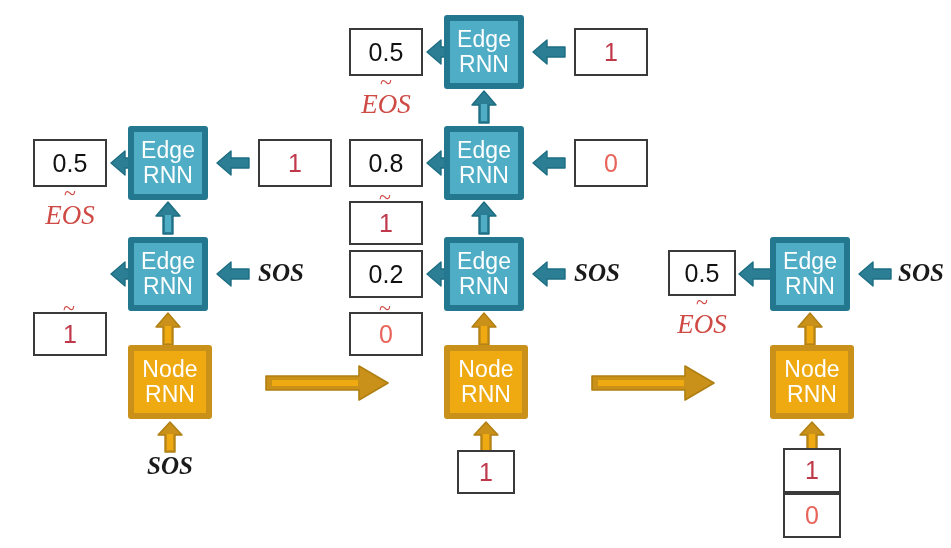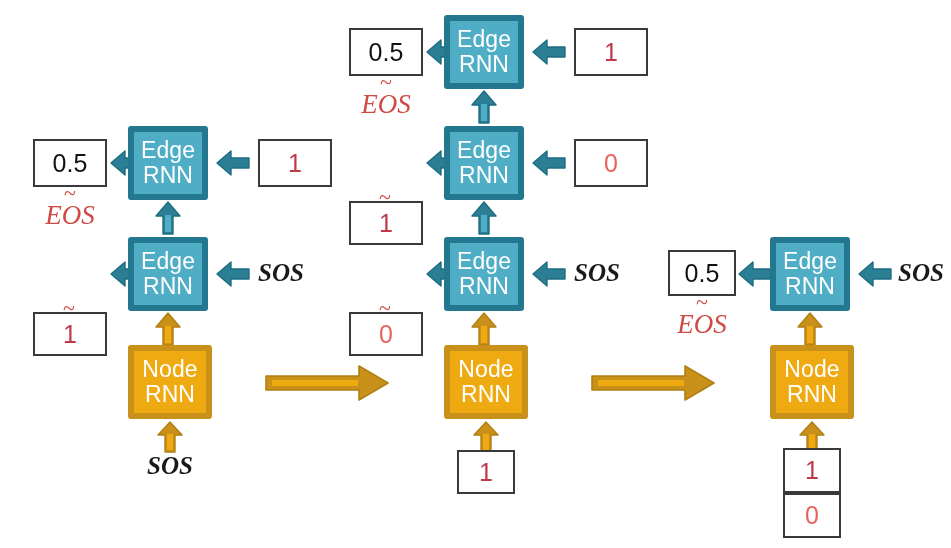--- a/index.html
+++ b/index.html
@@ -218,20 +218,21 @@
 
   <div class="vbox red" style="left:574px; top:28px; width:74px; height:48px;">1</div>
 
   <div class="arrow" style="left:469px; top:90px;">
     <svg width="30" height="34" viewBox="0 0 30 34">
       <path d="M15 1 L27 15 L20 15 L20 33 L10 33 L10 15 L3 15 Z" fill="#2B7E94" stroke="#1d6d82" stroke-width="1.4" stroke-linejoin="round"></path>
       <rect x="12" y="14" width="6" height="17" fill="#4FAEC6"></rect>
     </svg>
   </div>
 
+  <div class="vbox" style="left:349px; top:139px; width:74px; height:48px;">0.8</div>
 
   <div class="tilde-only" style="left:379px; top:186px;">~</div>
 
   <div class="vbox red" style="left:349px; top:201px; width:74px; height:44px;">1</div>
 
   <div class="arrow" style="left:426px; top:148px;">
     <svg width="34" height="30" viewBox="0 0 34 30">
       <path d="M1 15 L15 3 L15 10 L33 10 L33 20 L15 20 L15 27 Z" fill="#2B7E94" stroke="#1d6d82" stroke-width="1.4" stroke-linejoin="round"></path>
     </svg>
   </div>
@@ -249,20 +250,21 @@
 
   <div class="vbox red2" style="left:574px; top:139px; width:74px; height:48px;">0</div>
 
   <div class="arrow" style="left:469px; top:201px;">
     <svg width="30" height="34" viewBox="0 0 30 34">
       <path d="M15 1 L27 15 L20 15 L20 33 L10 33 L10 15 L3 15 Z" fill="#2B7E94" stroke="#1d6d82" stroke-width="1.4" stroke-linejoin="round"></path>
       <rect x="12" y="14" width="6" height="17" fill="#4FAEC6"></rect>
     </svg>
   </div>
 
+  <div class="vbox" style="left:349px; top:250px; width:74px; height:48px;">0.2</div>
 
   <div class="tilde-only" style="left:379px; top:297px;">~</div>
 
   <div class="vbox red2" style="left:349px; top:312px; width:74px; height:44px;">0</div>
 
   <div class="arrow" style="left:426px; top:259px;">
     <svg width="34" height="30" viewBox="0 0 34 30">
       <path d="M1 15 L15 3 L15 10 L33 10 L33 20 L15 20 L15 27 Z" fill="#2B7E94" stroke="#1d6d82" stroke-width="1.4" stroke-linejoin="round"></path>
     </svg>
   </div>

